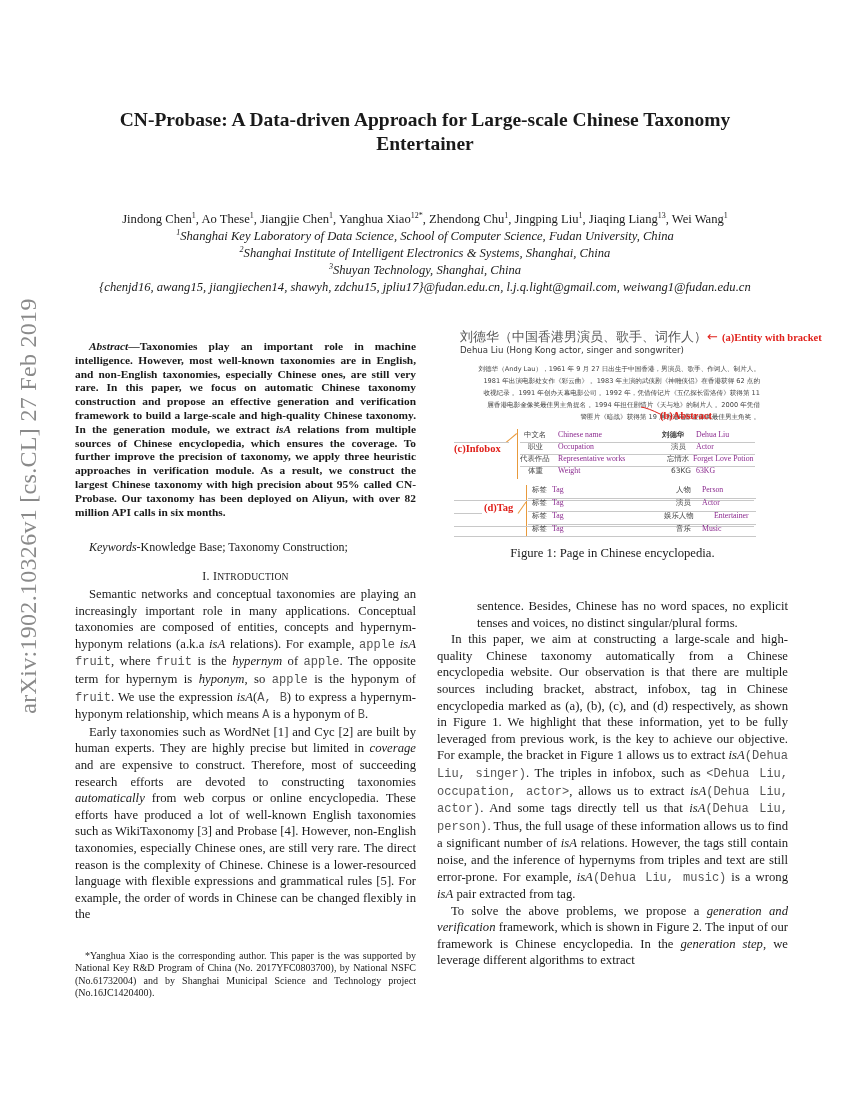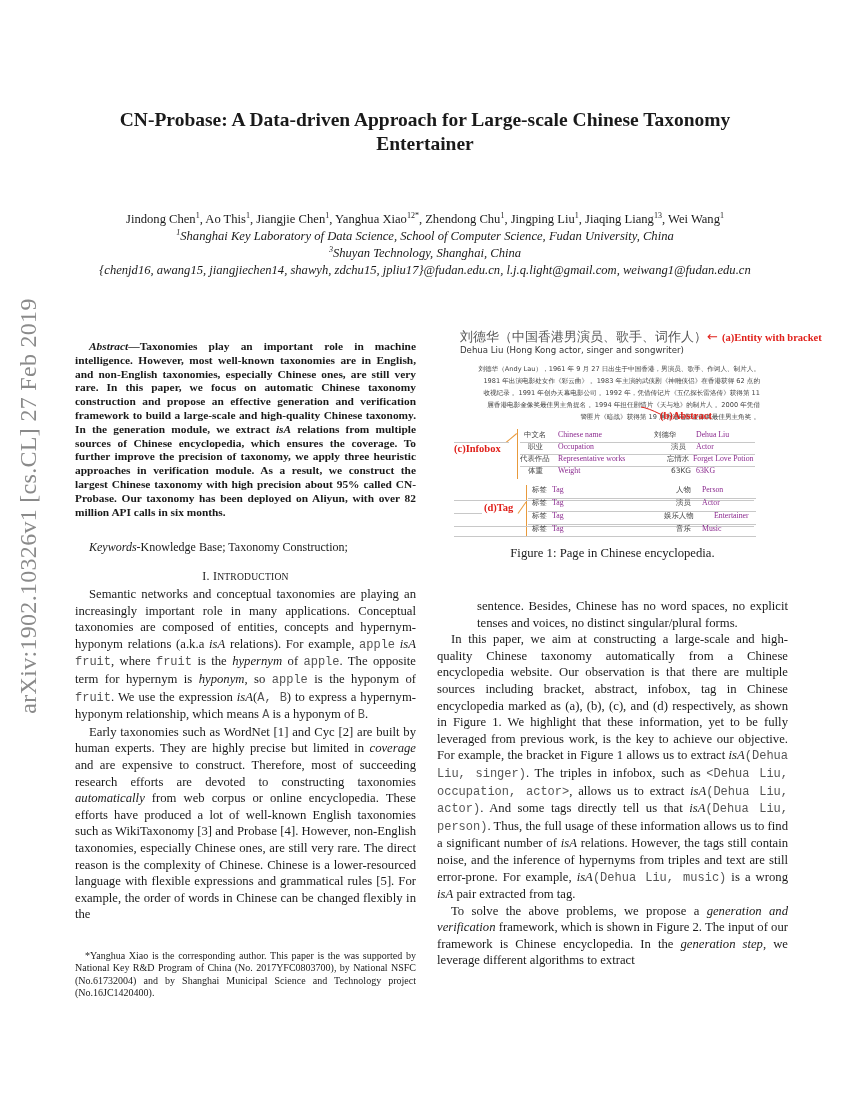--- a/index.html
+++ b/index.html
@@ -55,29 +55,30 @@
 </div>
 
 <div class="abs title">
   <div>CN-Probase: A Data-driven Approach for Large-scale Chinese Taxonomy</div>
   <div>Entertainer</div>
 </div>
 
 <div class="abs authors">
   <div class="line">
     <span>Jindong Chen</span><sup>1</sup>,
-    <span>Ao This</span><sup>1</sup>,
+    <span>Ao These</span><sup>1</sup>,
     <span>Jiangjie Chen</span><sup>1</sup>,
     <span>Yanghua Xiao</span><sup>12*</sup>,
     <span>Zhendong Chu</span><sup>1</sup>,
     <span>Jingping Liu</span><sup>1</sup>,
     <span>Jiaqing Liang</span><sup>13</sup>,
     <span>Wei Wang</span><sup>1</sup>
   </div>
   <div class="line it"><sup>1</sup><span>Shanghai Key Laboratory of Data Science, School of Computer Science, Fudan University, China</span></div>
+  <div class="line it"><sup>2</sup><span>Shanghai Institute of Intelligent Electronics &amp; Systems, Shanghai, China</span></div>
   <div class="line it"><sup>3</sup><span>Shuyan Technology, Shanghai, China</span></div>
   <div class="line it">{chenjd16, awang15, jiangjiechen14, shawyh, zdchu15, jpliu17}@fudan.edu.cn, l.j.q.light@gmail.com, weiwang1@fudan.edu.cn</div>
 </div>
 
 <div class="abs col-left abstract"><i>Abstract</i><span>—Taxonomies play an important role in machine intelligence. However, most well-known taxonomies are in English, and non-English taxonomies, especially Chinese ones, are still very rare. In this paper, we focus on automatic Chinese taxonomy construction and propose an effective generation and verification framework to build a large-scale and high-quality Chinese taxonomy. In the generation module, we extract </span><i>isA</i><span> relations from multiple sources of Chinese encyclopedia, which ensures the coverage. To further improve the precision of taxonomy, we apply three heuristic approaches in verification module. As a result, we construct the largest Chinese taxonomy with high precision about 95% called CN-Probase. Our taxonomy has been deployed on Aliyun, with over 82 million API calls in six months.</span></div>
 
 <div class="abs col-left keywords"><i>Keywords</i><span>-Knowledge Base; Taxonomy Construction;</span></div>
 
 <div class="abs col-left section-head"><span>I. </span><span>I</span><span class="sc">NTRODUCTION</span></div>
 
@@ -107,21 +108,21 @@
     </svg>
 
   <div class="red-label" style="position:absolute; left:14px; top:115px;">(c)Infobox</div>
   <div class="bracket-line" style="left:66px; top:114px; width:14px; height:1px; transform:rotate(-40deg); transform-origin:left;"></div>
   <div class="bracket-line" style="left:77px; top:101px; width:1px; height:50px;"></div>
   <div class="hline" style="left:14px; top:114px; width:55px;"></div>
 
   <div class="frow" style="top:102px;">
     <span class="k-cn" style="left:84px;">中文名</span>
     <span class="k-en" style="left:118px;">Chinese name</span>
-    <span class="v-cn" style="left:214px;">刘德华</span>
+    <span class="v-cn" style="left:222px;font-weight:bold;">刘德华</span>
     <span class="v-en" style="left:256px;">Dehua Liu</span>
   </div>
   <div class="hline" style="left:80px; top:114px; width:235px;"></div>
   <div class="frow" style="top:114px;">
     <span class="k-cn" style="left:88px;">职业</span>
     <span class="k-en" style="left:118px;">Occupation</span>
     <span class="v-cn" style="left:231px;">演员</span>
     <span class="v-en" style="left:256px;">Actor</span>
   </div>
   <div class="hline" style="left:80px; top:126px; width:235px;"></div>

